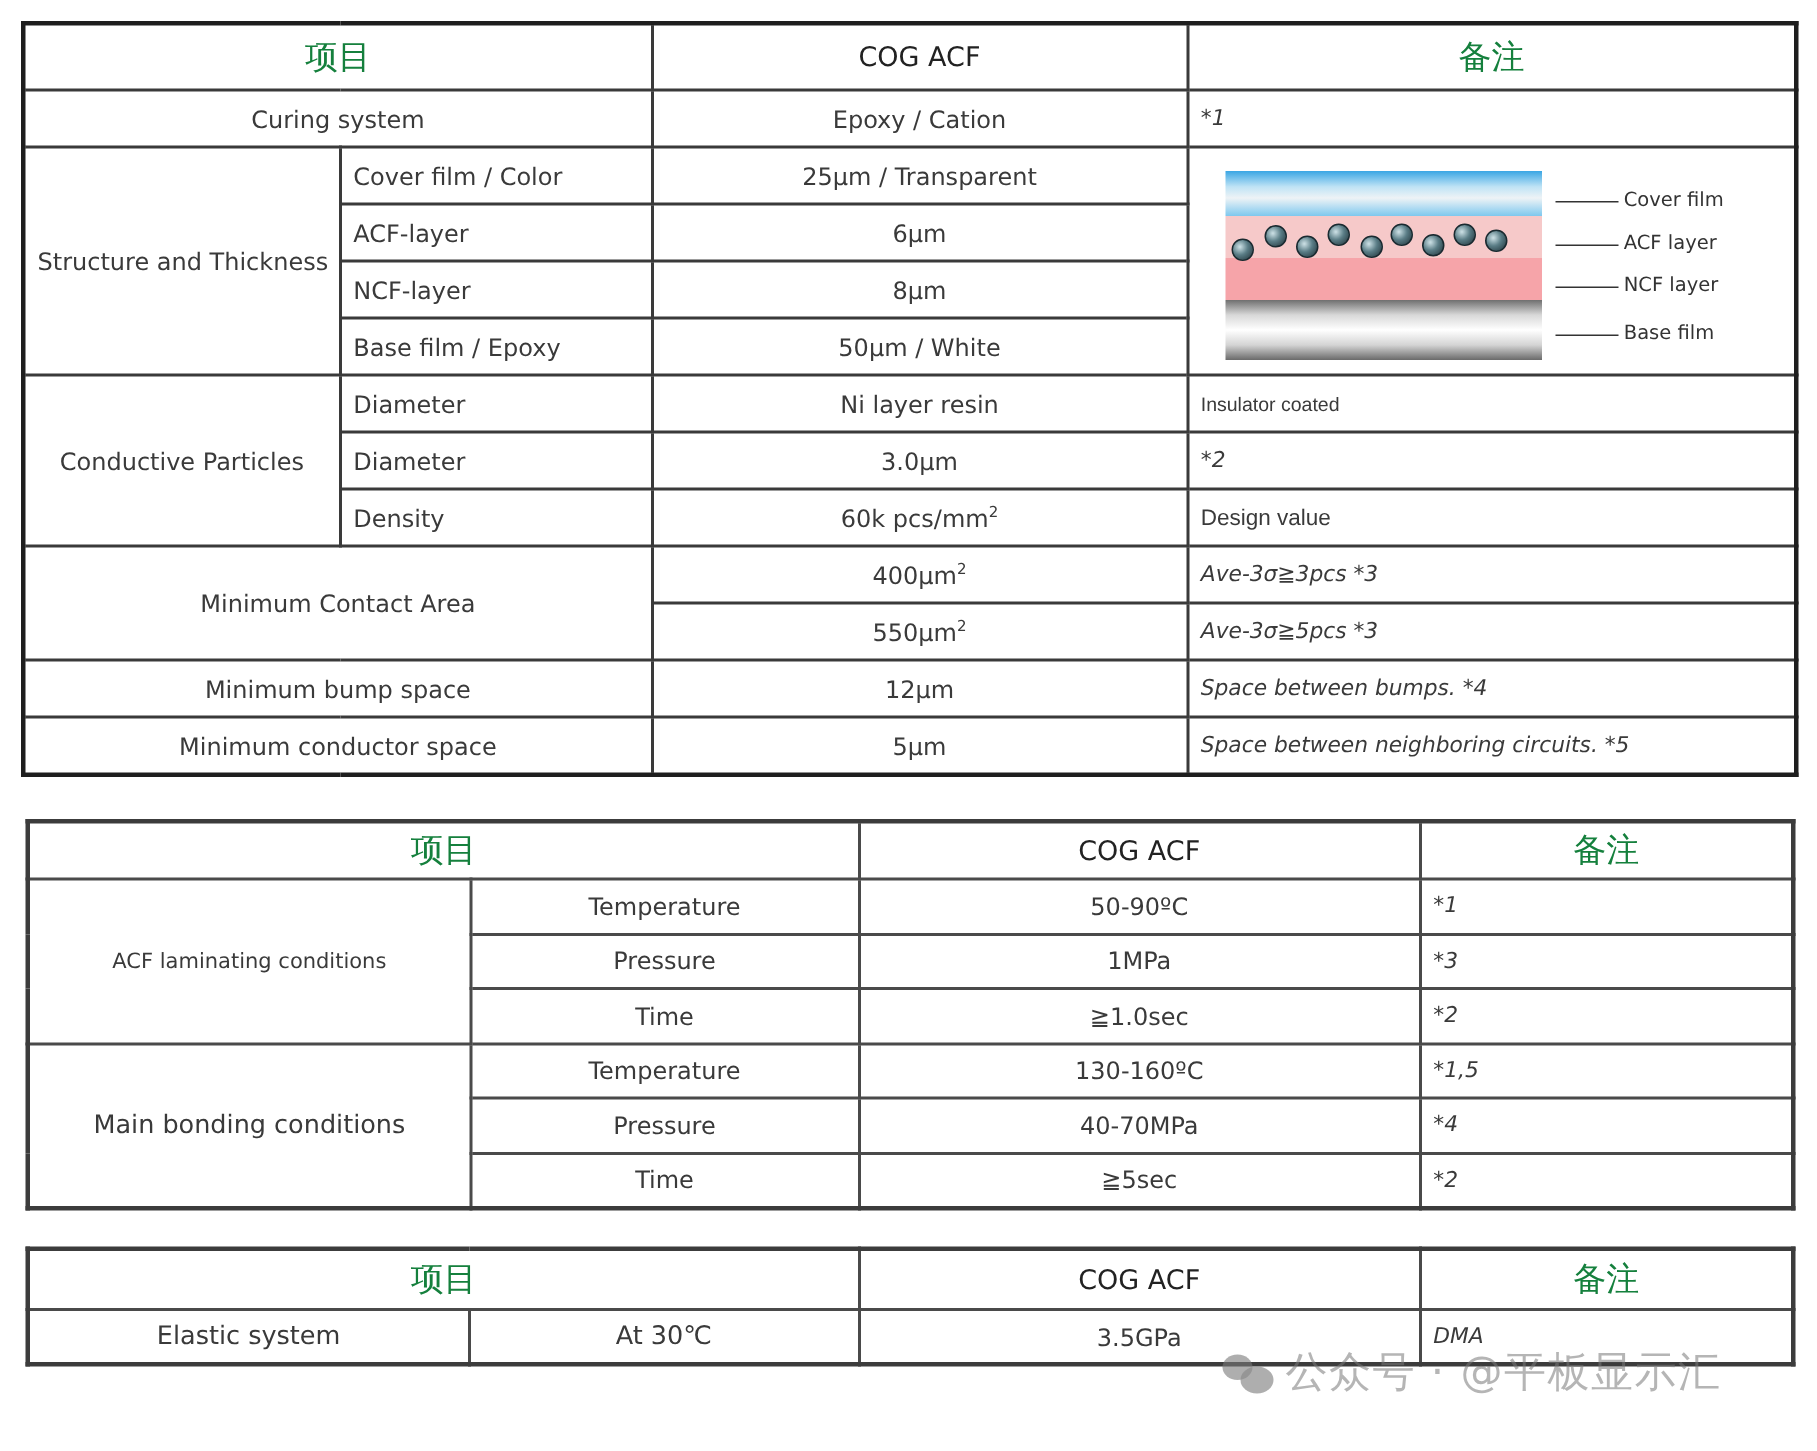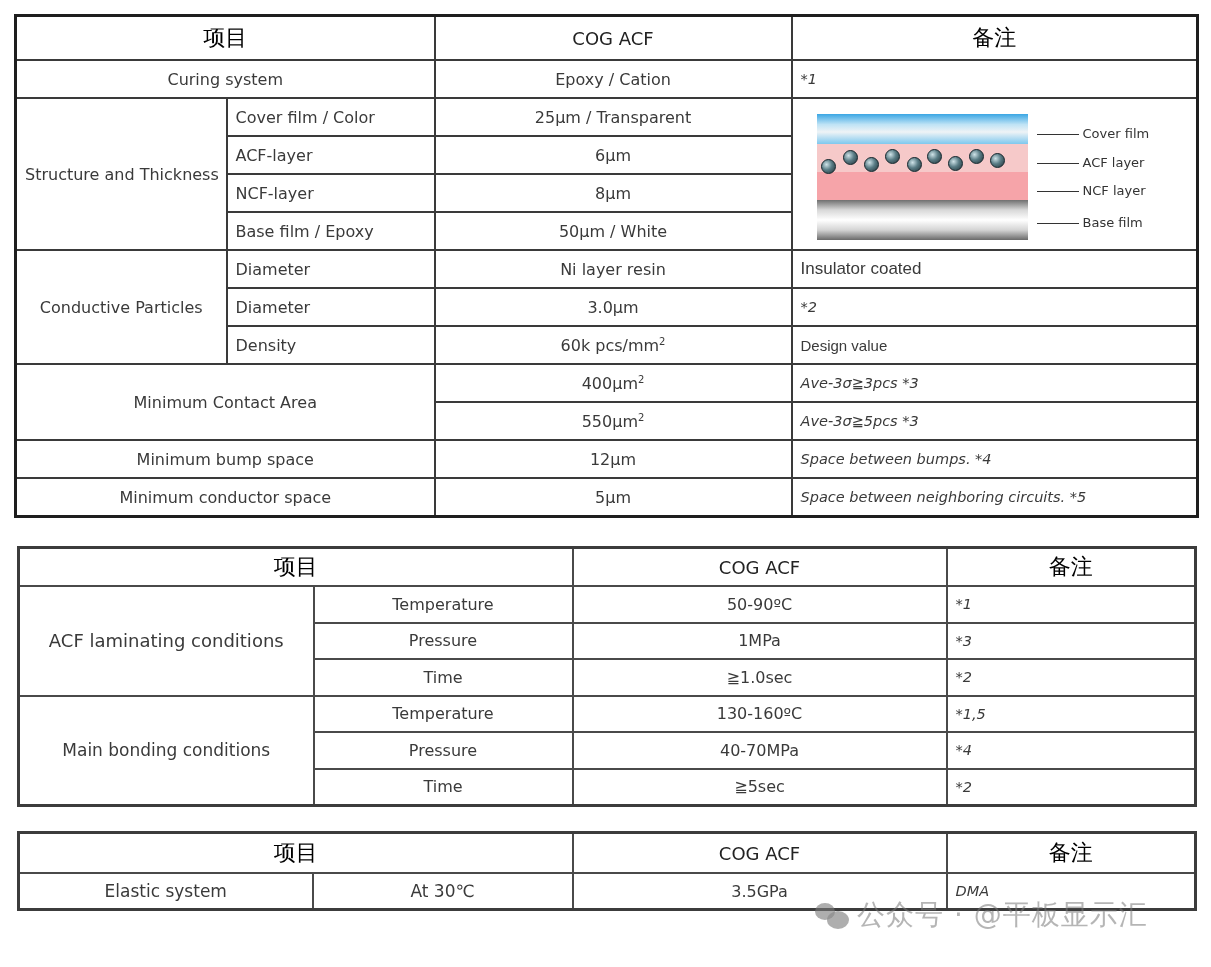--- a/index.html
+++ b/index.html
@@ -4,21 +4,21 @@
 <style>
   html, body { margin: 0; padding: 0; background: #ffffff; }
   body { width: 1211px; height: 967px; position: relative; overflow: hidden;
          font-family: "DejaVu Sans", "Liberation Sans", sans-serif; color: #333; }
   table { border-collapse: collapse; position: absolute; table-layout: fixed; background: #fff; }
   td { border: 2px solid #3a3a3a; padding: 0 8px; font-size: 16px; color: #3a3a3a;
        white-space: nowrap; overflow: hidden; }
   .c { text-align: center; }
   .l { text-align: left; }
   .it { font-style: italic; font-size: 14.5px; }
-  .hd { font-size: 22px; color: #000000; }
+  .hd { font-size: 22px; color: #15803d; }
   .sans2 { font-family: "Liberation Sans", sans-serif; }
 
   #t1 { left: 14px; top: 14px; width: 1182px; border: 3px solid #1e1e1e; }
   #t1 td { height: 36px; }
   #t1 tr.h td { height: 42px; }
 
   #t2 { left: 17px; top: 546px; width: 1177px; border: 3px solid #3c3c3c; }
   #t2 td { height: 34.5px; border-color: #4a4a4a; }
   #t2 tr.h td { height: 36px; }
 
@@ -107,21 +107,21 @@
     <td class="c">8μm</td>
   </tr>
   <tr>
     <td class="l">Base film / Epoxy</td>
     <td class="c">50μm / White</td>
   </tr>
   <tr>
     <td rowspan="3" class="c">Conductive Particles</td>
     <td class="l">Diameter</td>
     <td class="c">Ni layer resin</td>
-    <td class="l sans2" style="font-size:17px">Insulator coated</td>
+    <td class="l sans2" style="font-size:13px">Insulator coated</td>
   </tr>
   <tr>
     <td class="l">Diameter</td>
     <td class="c">3.0μm</td>
     <td class="l it">*2</td>
   </tr>
   <tr>
     <td class="l">Density</td>
     <td class="c"><span>60k pcs/mm</span><sup>2</sup></td>
     <td class="l sans2" style="font-size:15px">Design value</td>
@@ -155,21 +155,21 @@
       <col style="width:374px">
       <col style="width:249px">
     </colgroup>
   <tbody>
       <tr class="h">
     <td colspan="2" class="c hd">项目</td>
     <td class="c" style="font-size:18px;color:#222">COG ACF</td>
     <td class="c hd">备注</td>
   </tr>
   <tr>
-    <td rowspan="3" class="c" style="font-size:18px">ACF laminating conditions</td>
+    <td rowspan="3" class="c" style="font-size:14px">ACF laminating conditions</td>
     <td class="c">Temperature</td>
     <td class="c">50-90ºC</td>
     <td class="l it">*1</td>
   </tr>
   <tr>
     <td class="c">Pressure</td>
     <td class="c">1MPa</td>
     <td class="l it">*3</td>
   </tr>
   <tr>

